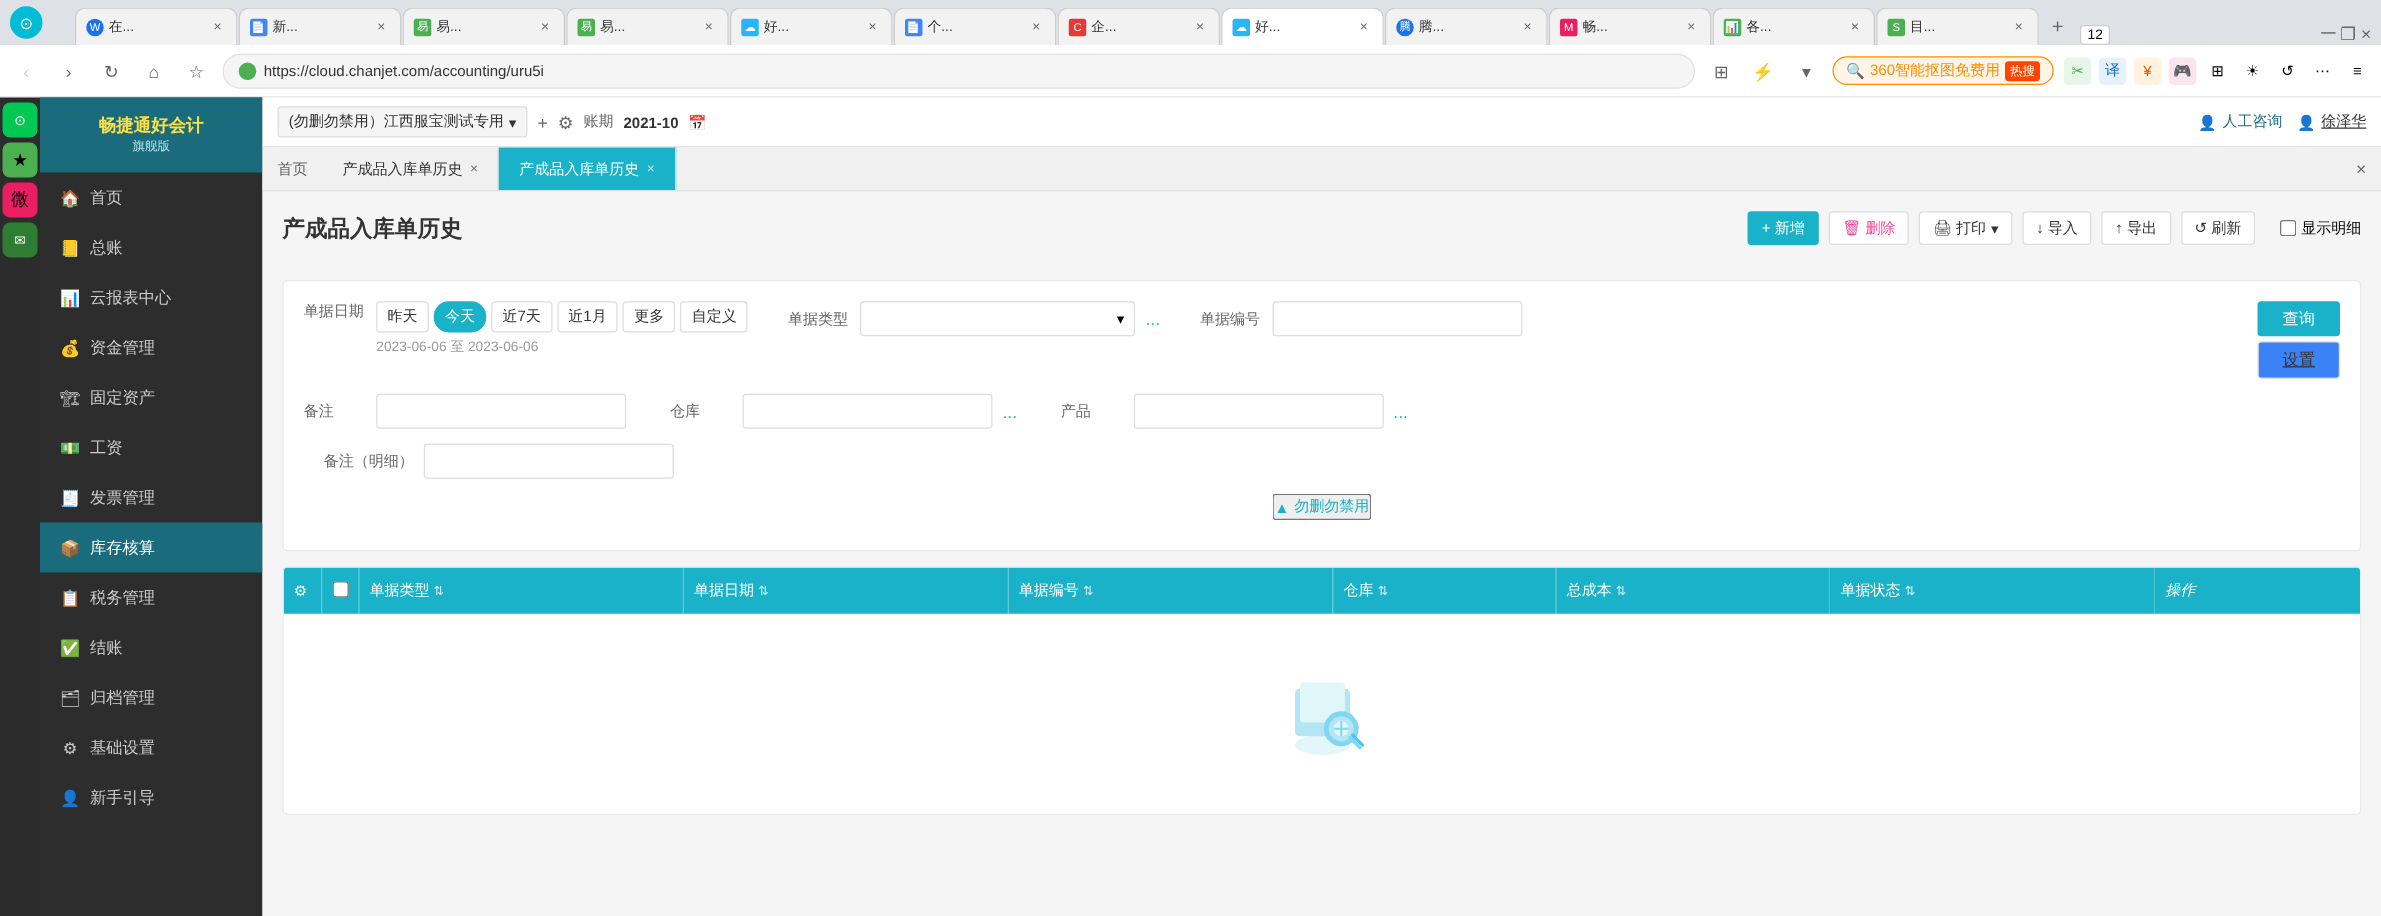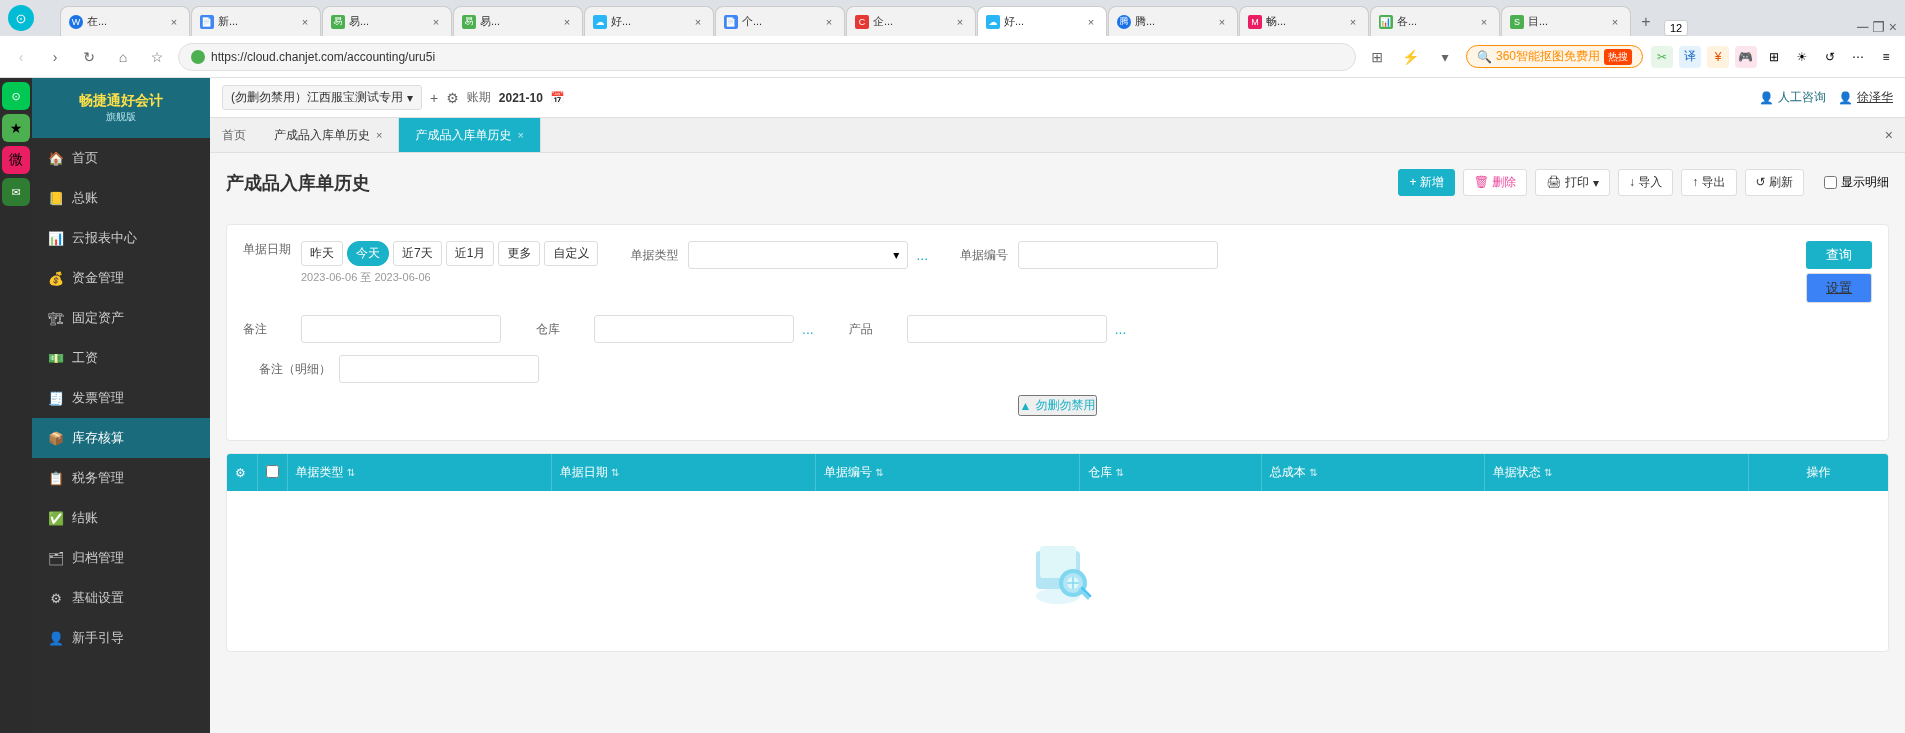--- a/index.html
+++ b/index.html
@@ -457,21 +457,21 @@
                   <span class="sort-icon">⇅</span>
                 </th>
                 <th>
                   <span>总成本</span>
                   <span class="sort-icon">⇅</span>
                 </th>
                 <th>
                   <span>单据状态</span>
                   <span class="sort-icon">⇅</span>
                 </th>
-                <th style="text-align:center;">
+                <th style="text-align:left;padding-right:16px;font-style:italic;">
                   <span>操作</span>
                 </th>
               </tr>
             </thead>
             <tbody class="table-body">
               
             </tbody>
           </table>
 
           <div class="empty-state">

